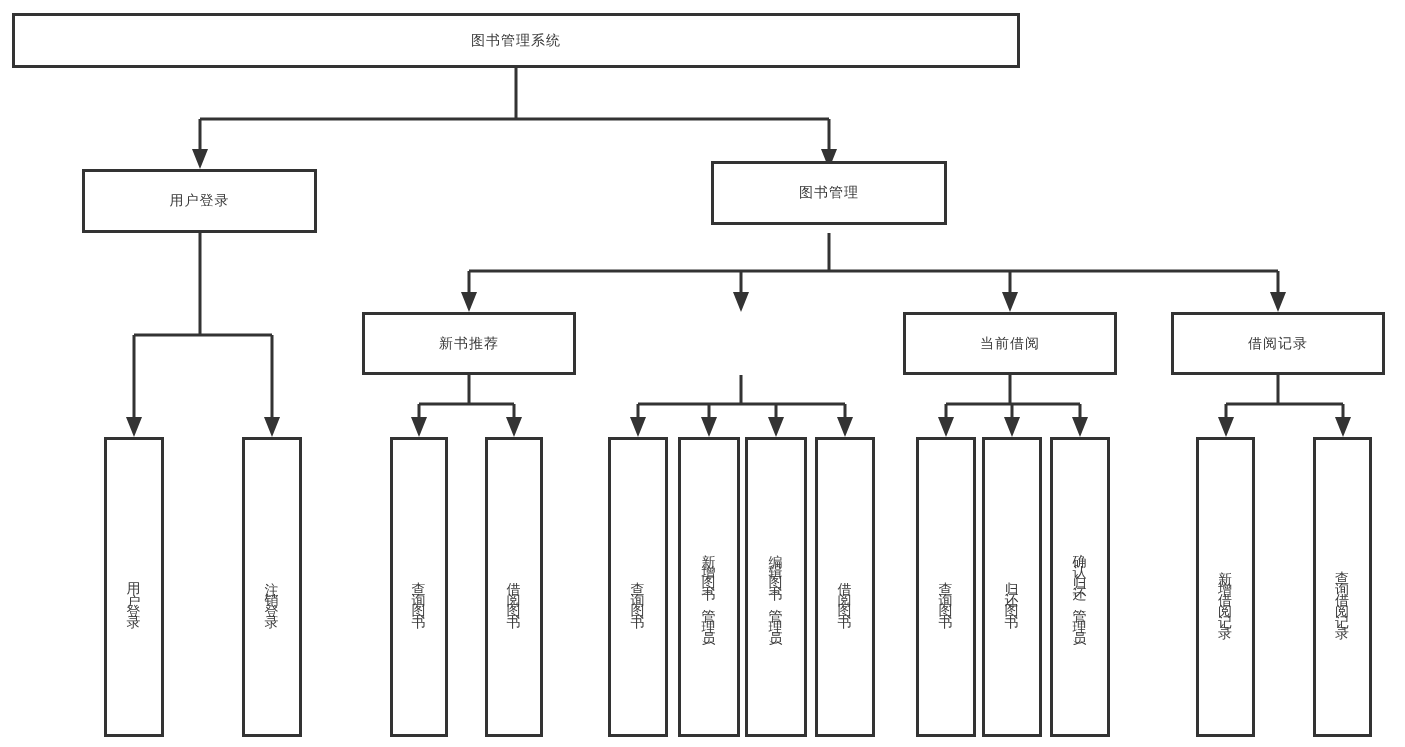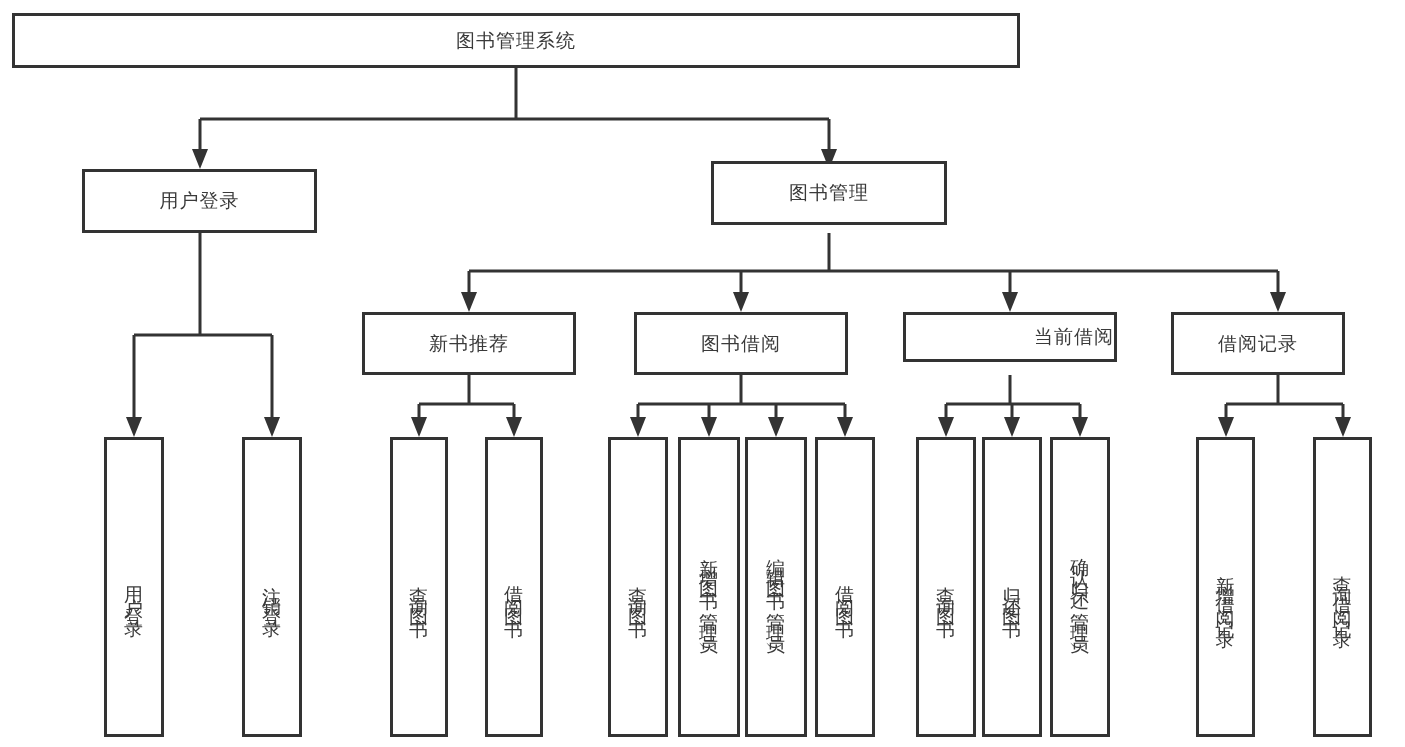--- a/index.html
+++ b/index.html
@@ -19,42 +19,42 @@
   }
   .node {
     position: absolute;
     box-sizing: border-box;
     border: 3px solid #333333;
     background: #ffffff;
     display: flex;
     align-items: center;
     justify-content: center;
     color: #3a3a3a;
-    font-size: 19px;
+    font-size: 14px;
     letter-spacing: 1px;
     z-index: 2;
   }
   .leaf .label {
     writing-mode: vertical-rl;
     text-orientation: mixed;
     letter-spacing: 11px;
     padding-top: 11px; 
     letter-spacing: 11px;
     line-height: 1;
   }
   
   .root  { left: 12px;  top: 13px;  width: 1008px; height: 55px; }
   
   .n2-1  { left: 82px;  top: 169px; width: 235px;  height: 64px; }
   .n2-2  { left: 711px; top: 161px; width: 236px;  height: 64px; }
   
   .n3-1  { left: 362px;  top: 312px; width: 214px; height: 63px; }
   .n3-2  { left: 634px;  top: 312px; width: 214px; height: 63px; }
-  .n3-3  { left: 903px;  top: 312px; width: 214px; height: 50px; justify-content: flex-end; }
-  .n3-4  { left: 1171px; top: 312px; width: 174px; height: 63px; }
+  .n3-3  { left: 903px;  top: 312px; width: 214px; height: 63px; }
+  .n3-4  { left: 1171px; top: 312px; width: 214px; height: 63px; }
   
   .leaf  { top: 437px; height: 300px; }
   .l1  { left: 104px;  width: 60px; }
   .l2  { left: 242px;  width: 60px; }
   .l3  { left: 390px;  width: 58px; }
   .l4  { left: 485px;  width: 58px; }
   .l5  { left: 608px;  width: 60px; }
   .l6  { left: 678px;  width: 62px; }
   .l7  { left: 745px;  width: 62px; }
   .l8  { left: 815px;  width: 60px; }
@@ -128,23 +128,20 @@
   <div class="node n2-1">
     <span class="label">用户登录</span>
   </div>
   <div class="node n2-2">
     <span class="label">图书管理</span>
   </div>
 
   <div class="node n3-1">
     <span class="label">新书推荐</span>
   </div>
-  <div class="node n3-2">
-    <span class="label">图书借阅</span>
-  </div>
   <div class="node n3-3">
     <span class="label">当前借阅</span>
   </div>
   <div class="node n3-4">
     <span class="label">借阅记录</span>
   </div>
 
   <div class="node leaf l1">
     <span class="label">用户登录</span>
   </div>

